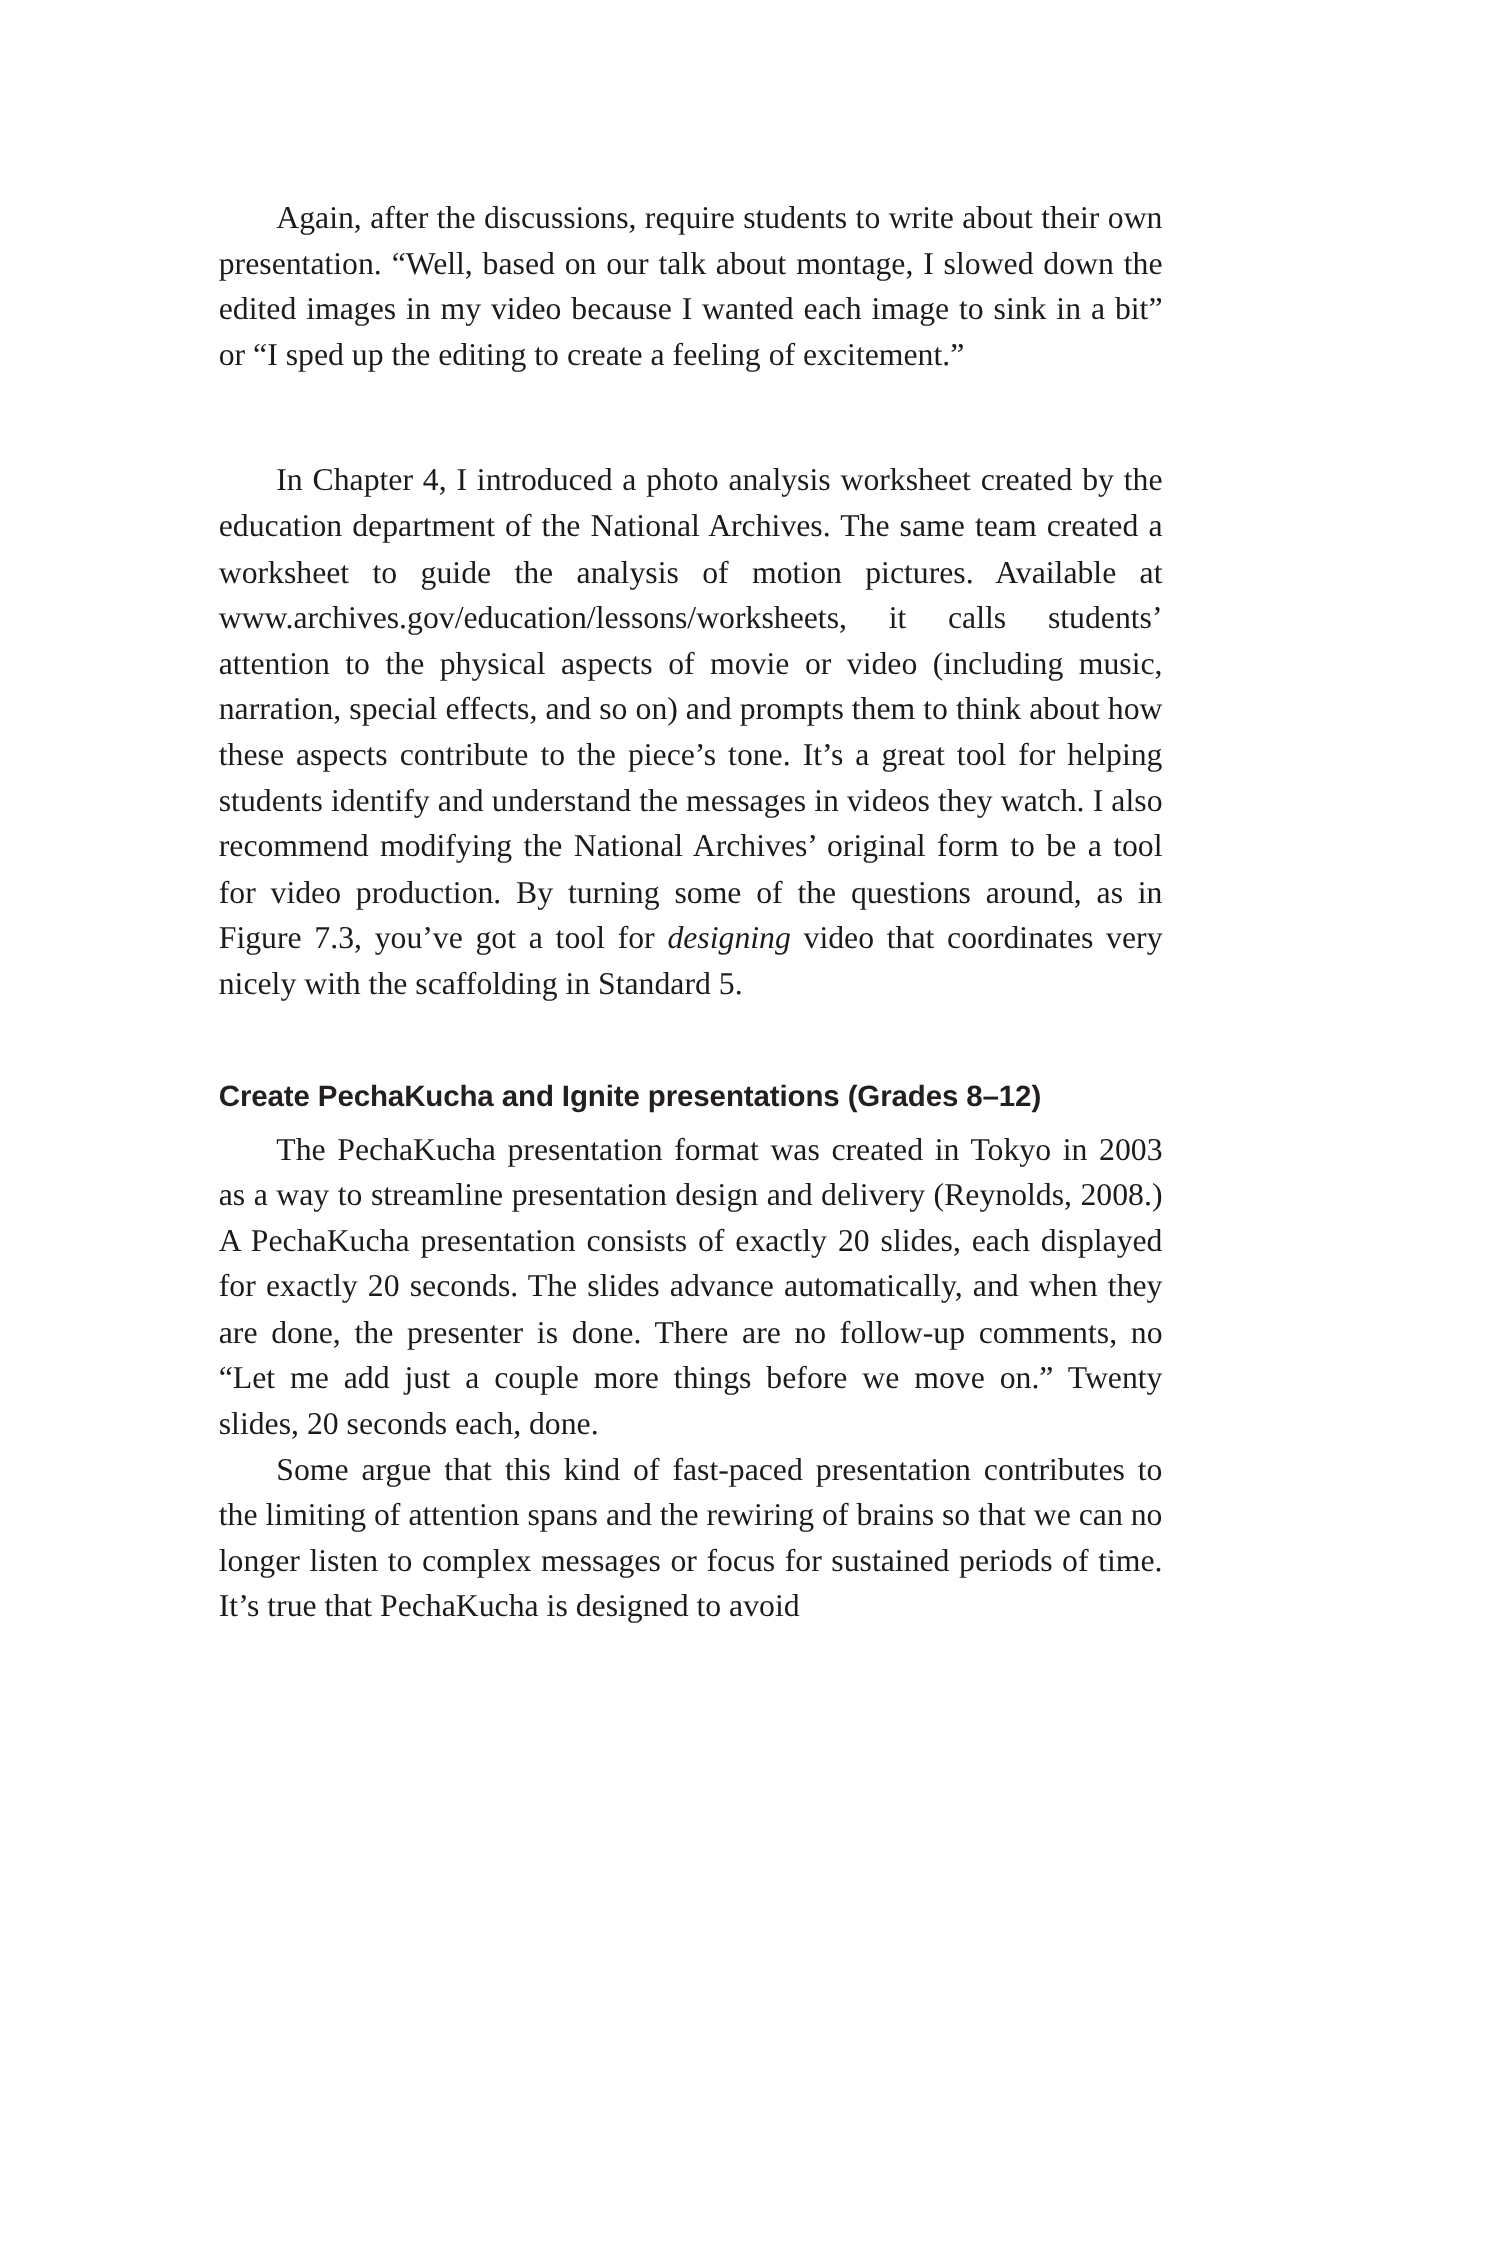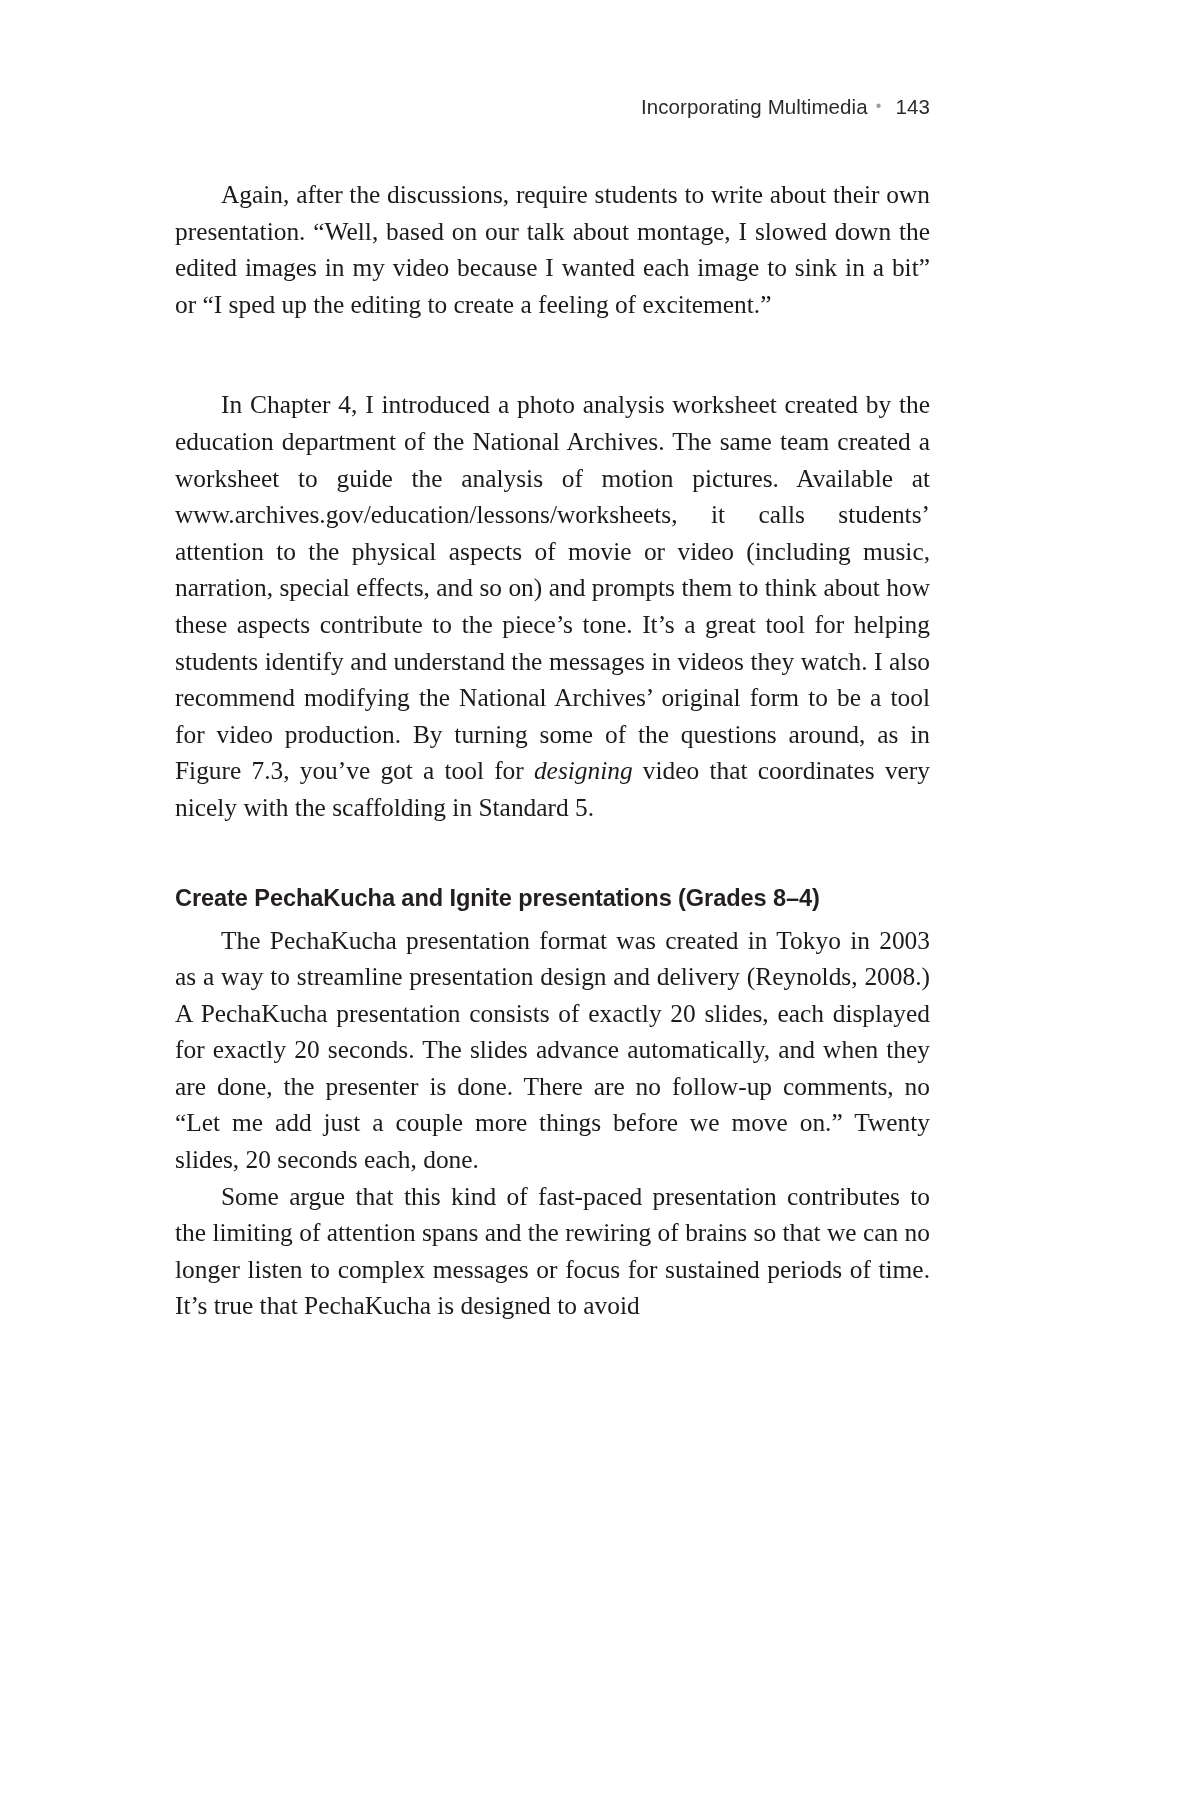--- a/index.html
+++ b/index.html
@@ -43,21 +43,21 @@
   }
   .running-head .rh-page {
     color: #2b2b2b;
     margin-left: 4px;
   }
 
   
   .content {
     position: absolute;
     left: 175px;
-    top: 176px;
+    top: 156px;
     width: 755px;
   }
   p.body {
     margin: 0;
     font-size: 25.4px;
     line-height: 36.6px;
     color: #1b1b1b;
     text-align: justify;
     text-justify: inter-word;
     hyphens: none;
@@ -81,35 +81,32 @@
   .gap-before-heading { height: 56px; }
   .gap-after-heading  { height: 8px; }
   .gap-para { height: 0px; }
   em.ital { font-style: italic; margin-top: 40px; }
 </style>
 </head>
 <body>
 
 <div class="page">
 
-  <div class="running-head">
-    <span class="rh-title">Incorporating Multimedia</span><span class="rh-sep">•</span><span class="rh-page">143</span>
-  </div>
 
   <div class="content">
 
     <p class="body">Again, after the discussions, require students to write about their own presentation. “Well, based on our talk about montage, I slowed down the edited images in my video because I wanted each image to sink in a bit” or “I sped up the editing to create a feeling of excitement.”</p>
 
     <div class="gap-before-heading"></div>
     <div class="gap-after-heading"></div>
 
     <p class="body"><span>In Chapter 4, I introduced a photo analysis worksheet created by the education department of the National Archives. The same team created a worksheet to guide the analysis of motion pictures. Available at www.archives.gov/education/lessons/worksheets, it calls students’ attention to the physical aspects of movie or video (including music, narration, special effects, and so on) and prompts them to think about how these aspects contribute to the piece’s tone. It’s a great tool for helping students identify and understand the messages in videos they watch. I also recommend modifying the National Archives’ original form to be a tool for video production. By turning some of the questions around, as in Figure 7.3, you’ve got a tool for </span><em class="ital">designing</em><span> video that coordinates very nicely with the scaffolding in Standard 5.</span></p>
 
     <div class="gap-before-heading"></div>
-    <h2 class="section">Create PechaKucha and Ignite presentations (Grades 8–4)</h2>
+    <h2 class="section">Create PechaKucha and Ignite presentations (Grades 8–12)</h2>
     <div class="gap-after-heading"></div>
 
     <p class="body">The PechaKucha presentation format was created in Tokyo in 2003 as a way to streamline presentation design and delivery (Reynolds, 2008.) A PechaKucha presentation consists of exactly 20 slides, each displayed for exactly 20 seconds. The slides advance automatically, and when they are done, the presenter is done. There are no follow-up comments, no “Let me add just a couple more things before we move on.” Twenty slides, 20 seconds each, done.</p>
 
     <div class="gap-para"></div>
 
     <p class="body tight-follow">Some argue that this kind of fast-paced presentation contributes to the limiting of attention spans and the rewiring of brains so that we can no longer listen to complex messages or focus for sustained periods of time. It’s true that PechaKucha is designed to avoid</p>
 
   </div>
 </div>

